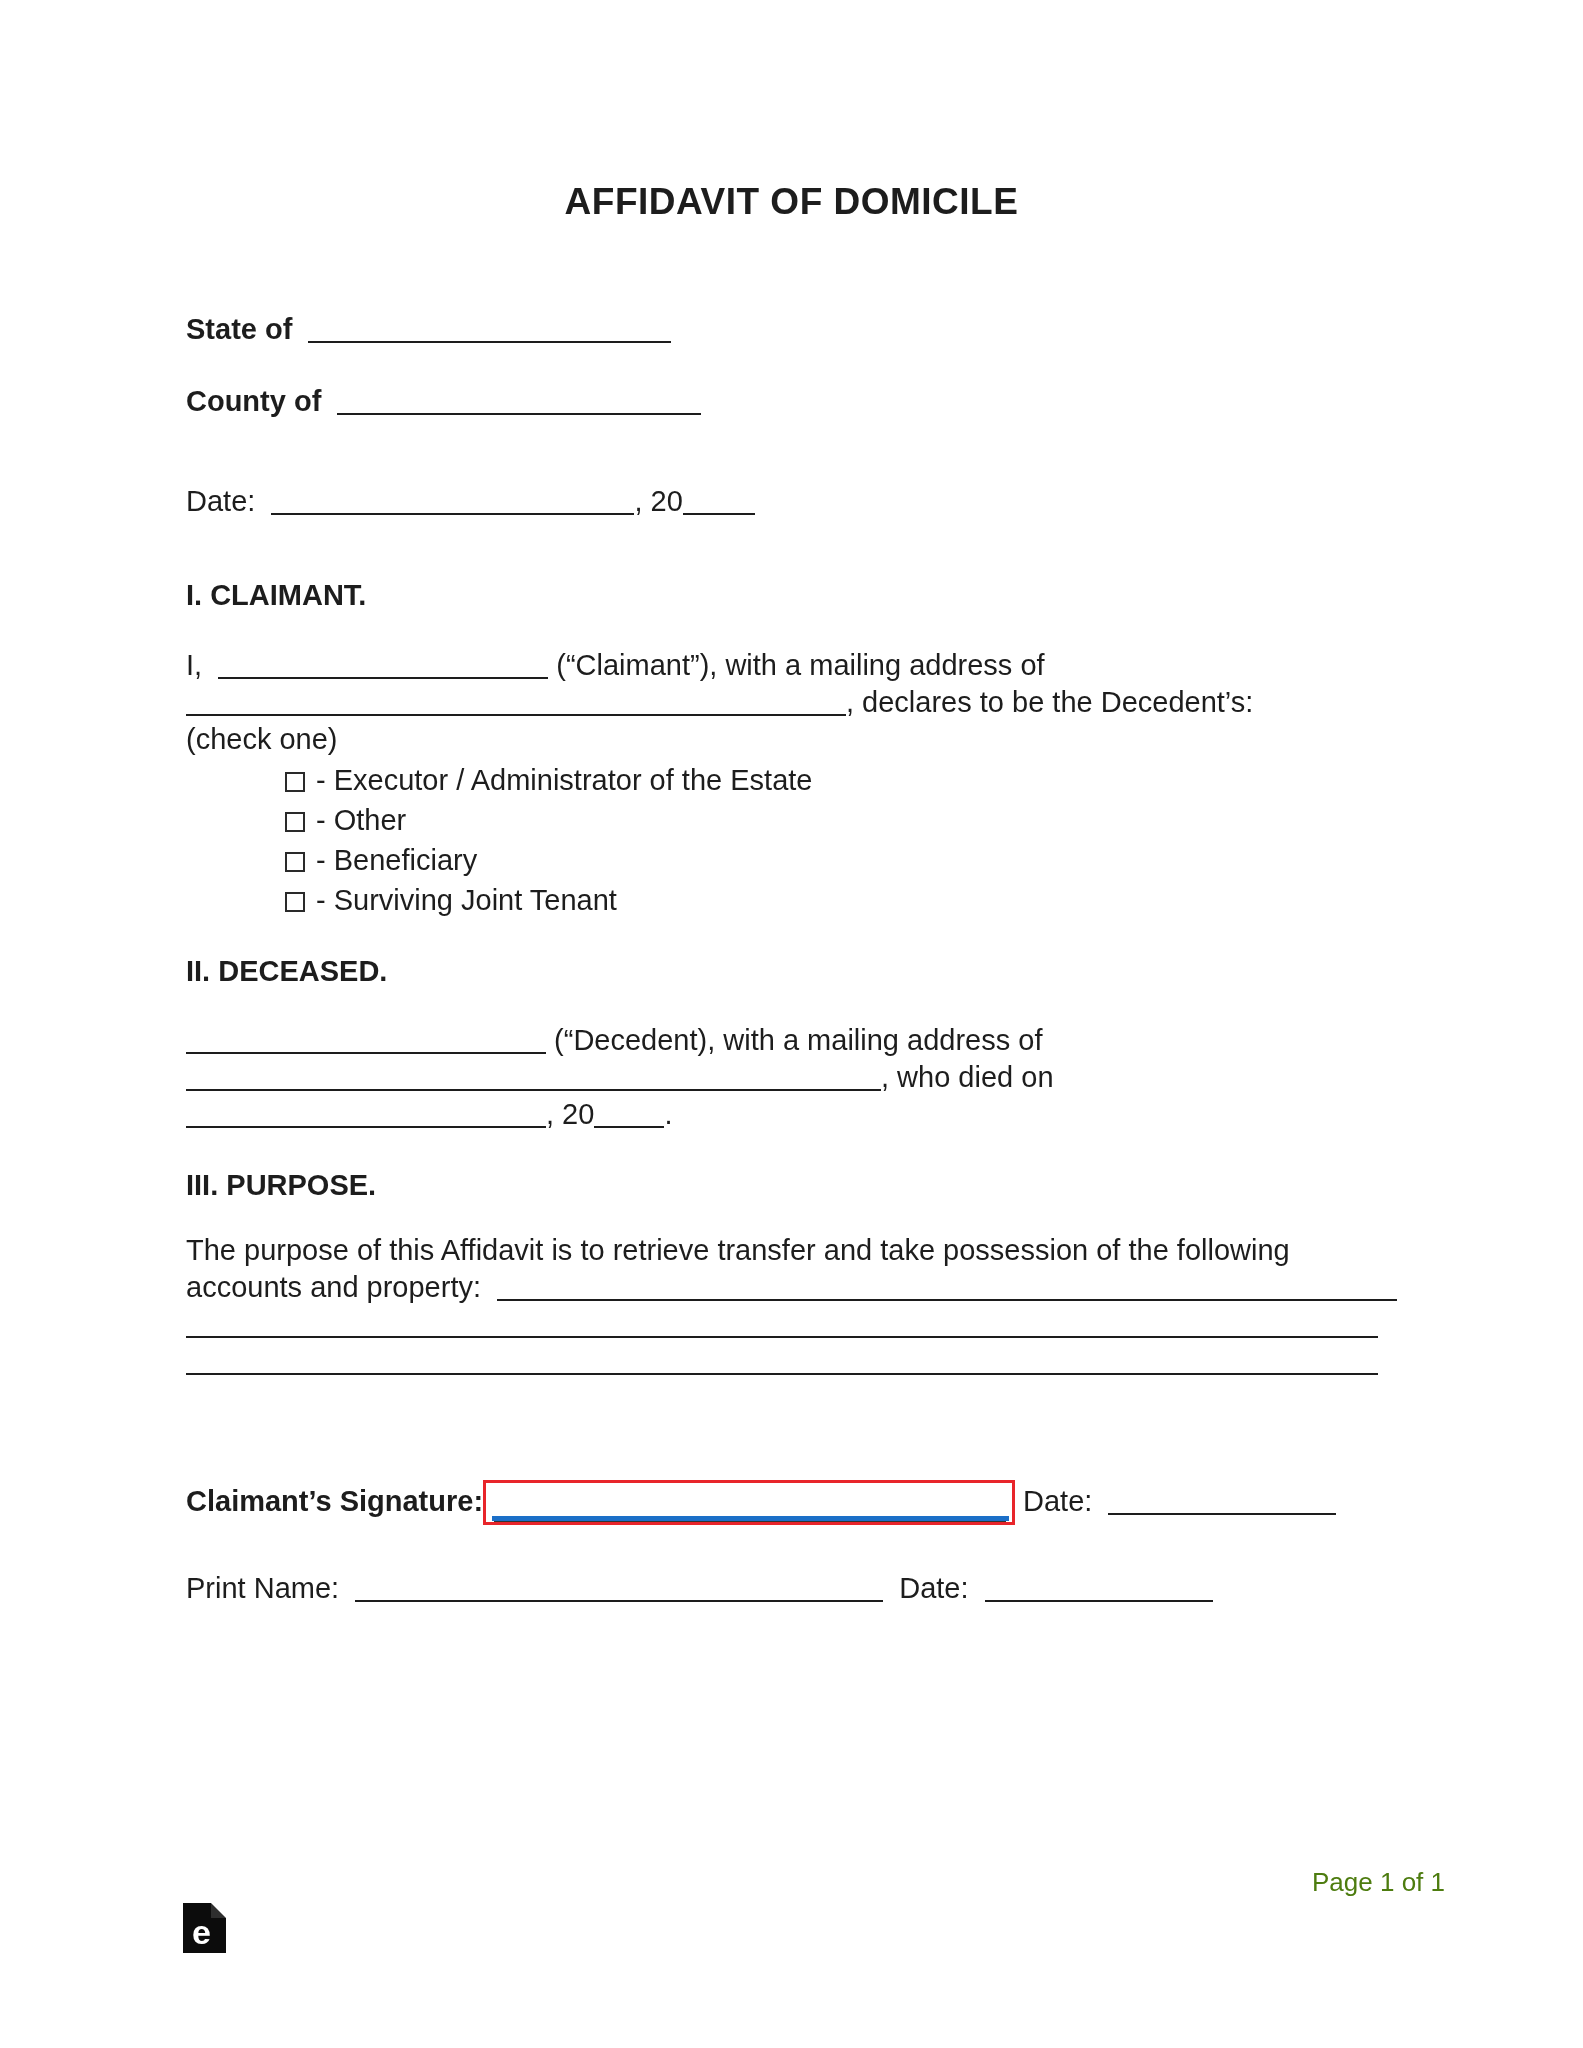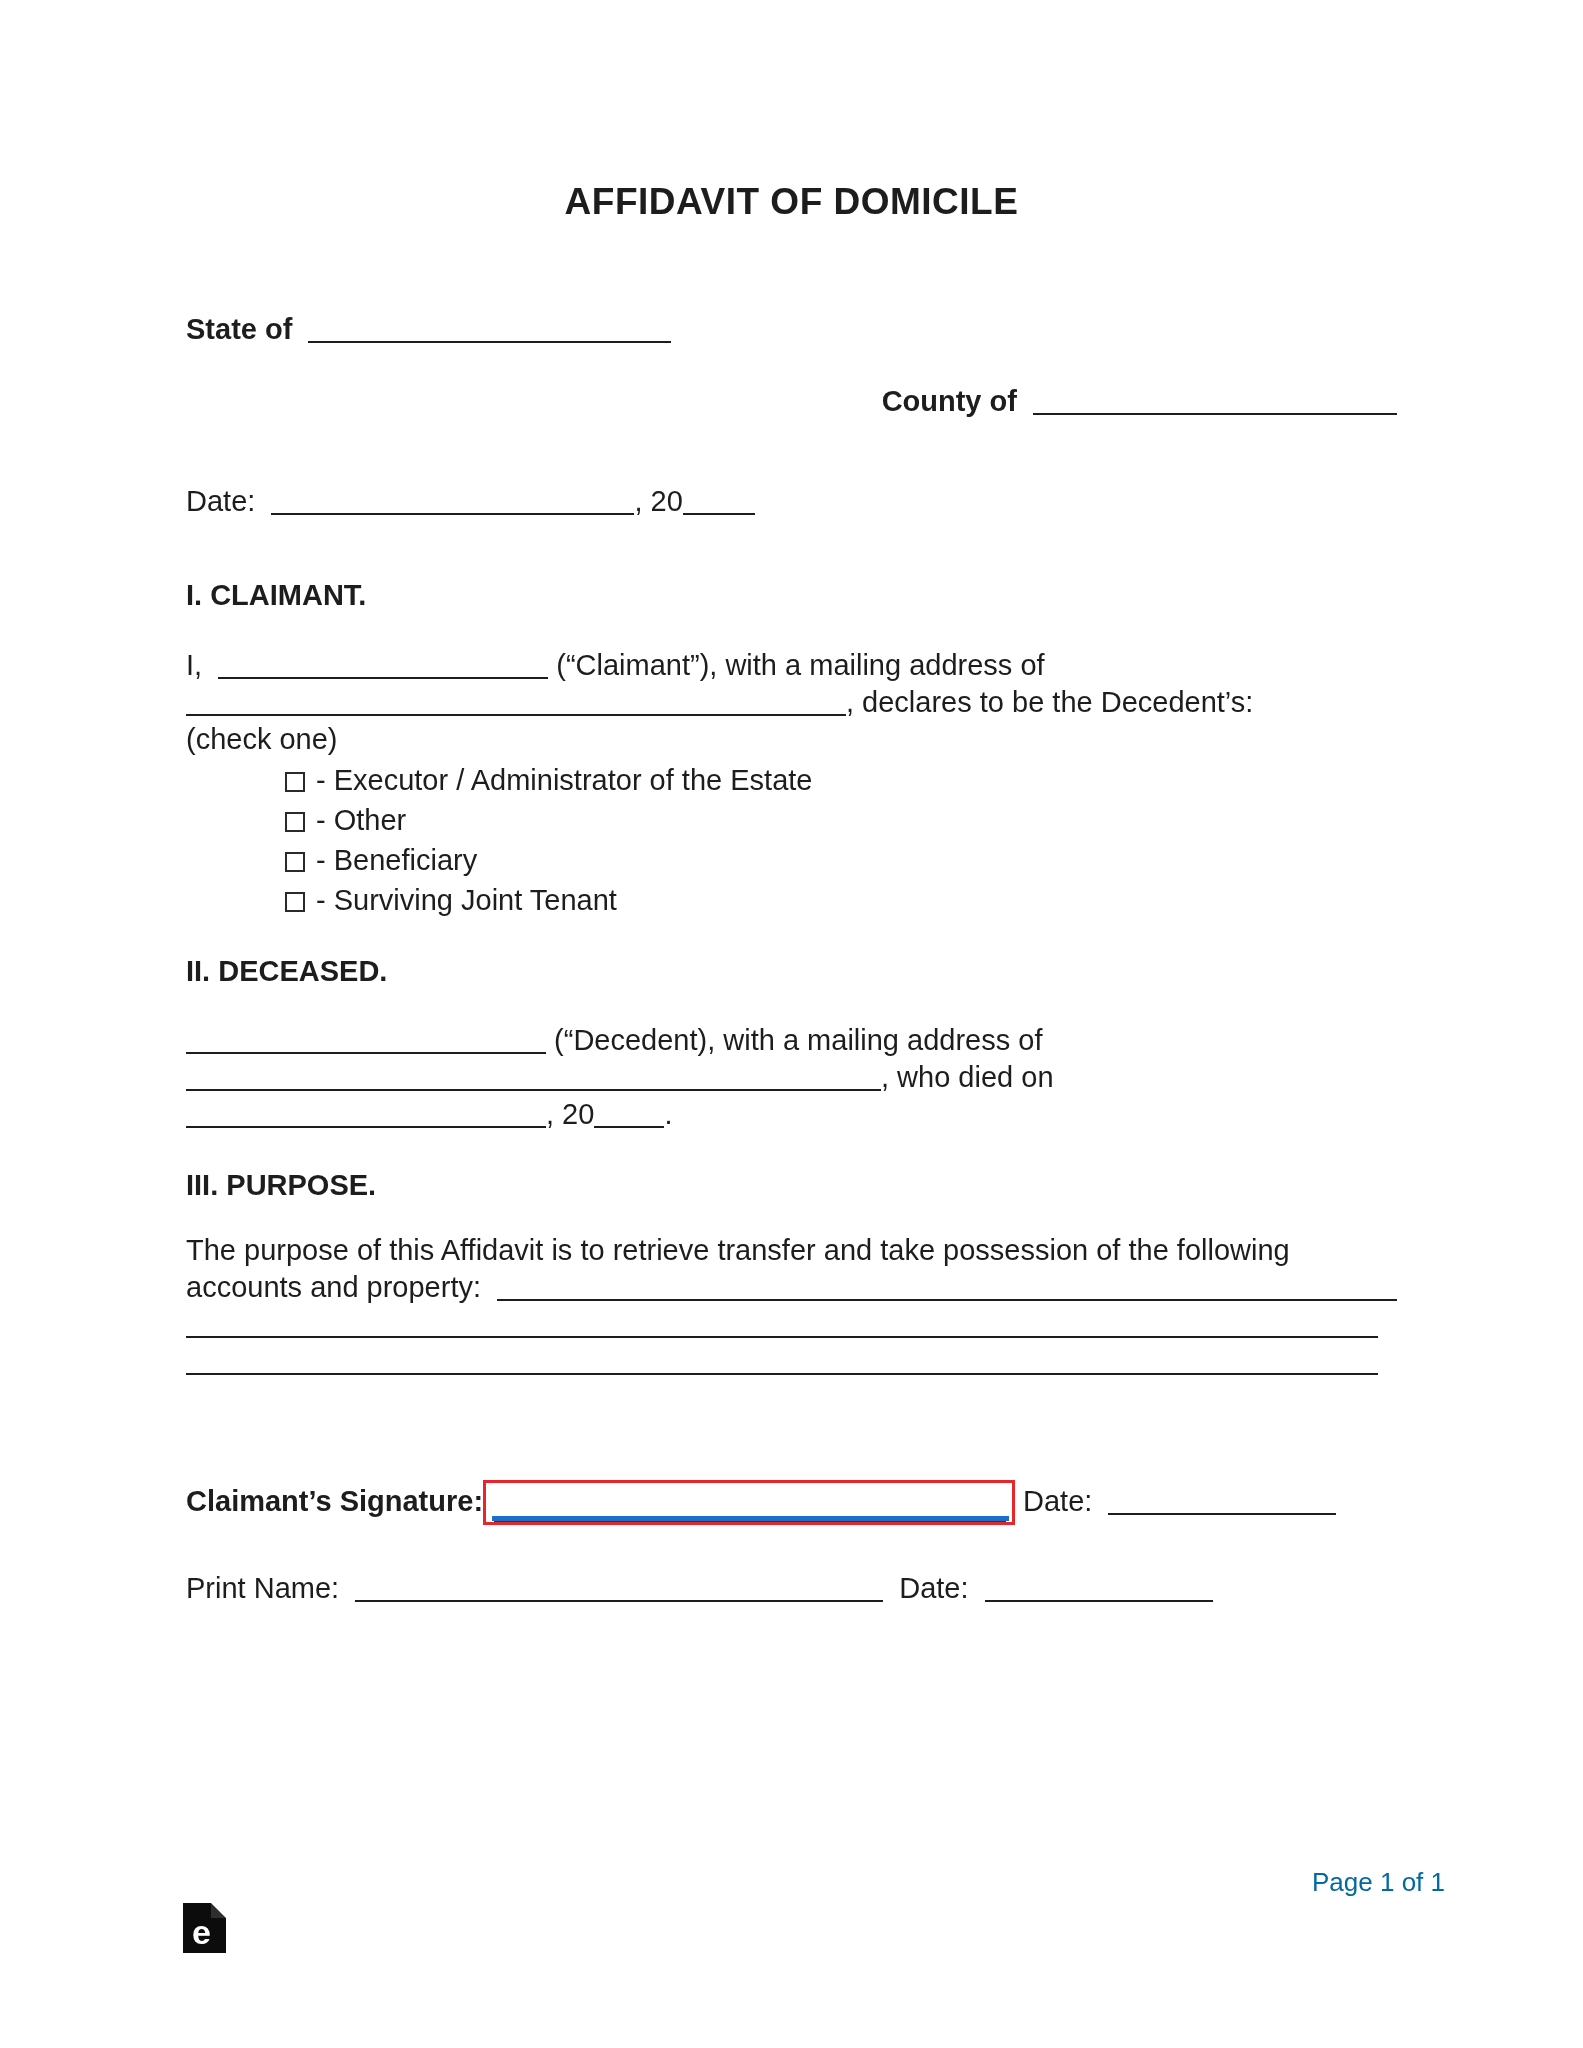--- a/index.html
+++ b/index.html
@@ -20,21 +20,21 @@
   }
   .row { line-height:38px; white-space:nowrap; }
   .para { line-height:37px; white-space:nowrap; }
   .b { font-weight:bold; }
   .bl {
     display:inline-block; height:1em;
     border-bottom:2px solid #1d1d1d;
     margin-bottom:-4px;
   }
   .state-row  { margin-top:86px; }
-  .county-row { margin-top:34px;text-align:right; }
+  .county-row { margin-top:34px; }
   .date-row   { margin-top:62px; }
   .sec-heading { margin-top:56px; font-weight:bold; line-height:38px; }
   .claimant-para { margin-top:33px; }
   .options { list-style:none; margin-top:2px; padding-left:99px; }
   .options li { line-height:40px; white-space:nowrap; }
   .cb {
     display:inline-block; width:20px; height:20px;
     border:2px solid #2a2a2a; background:#fff;
     vertical-align:-2px; margin-right:11px;
   }
@@ -53,21 +53,21 @@
     position:absolute; left:6px; right:3px; bottom:1px;
     height:5px; background:#1b6fc8;
   }
   .sig-field .ink-line {
     position:absolute; left:8px; right:6px; bottom:0;
     height:1px; background:#333333;
   }
   .print-row { margin-top:44px; line-height:38px; white-space:nowrap; }
   .page-indicator {
     position:absolute; top:1866px; right:138px;
-    font-size:26px; line-height:32px; color:#0369a1;
+    font-size:26px; line-height:32px; color:#4d7c0f;
   }
   .logo {
     position:absolute; top:1903px; left:183px;
     width:43px; height:50px; background:#0c0c0c;
   }
   .logo::after {
     content:""; position:absolute; top:0; right:0;
     border-style:solid; border-width:0 15px 15px 0;
     border-color:#ffffff #ffffff #2e2e2e transparent;
   }

